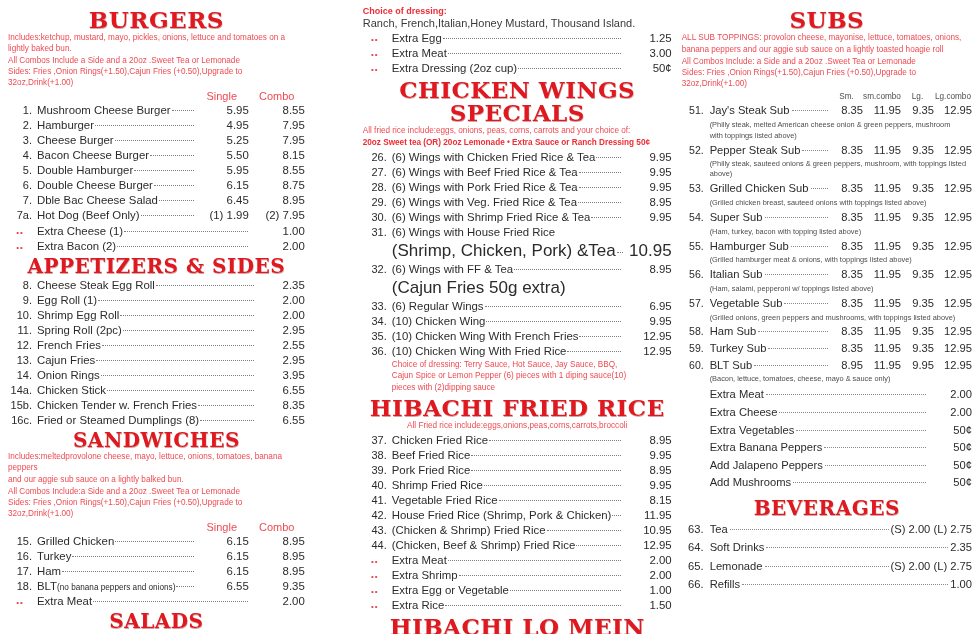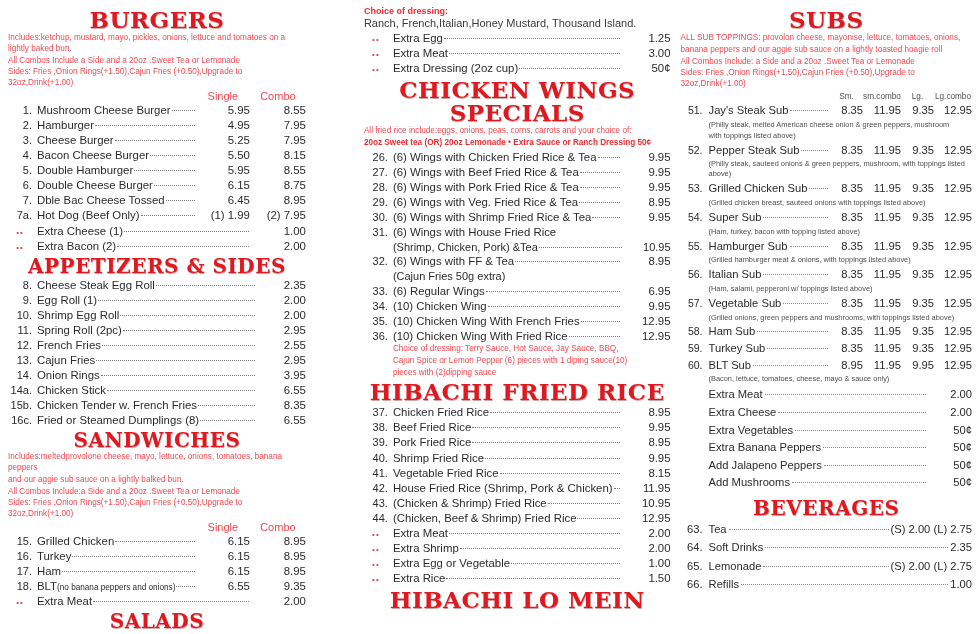--- a/index.html
+++ b/index.html
@@ -54,21 +54,21 @@
   .p-combo{width:54px;}
   .p-one{width:48px;}
   .desc{font-size:7.6px;color:#4a4a4a;line-height:1.3;padding-left:46px;white-space:normal;}
   .tiny{font-size:8.2px;}
 
   
   .bullets{width:24px;flex:0 0 24px;text-align:center;padding-right:5px;
     color:#e0434b;font-size:8px;letter-spacing:1px;line-height:1;}
   .bullets::before{content:"\2022\2022";}
 
-  .cont{padding-left:29px;font-size:11px;line-height:1.3;display:flex;align-items:baseline;white-space:nowrap;}
+  .cont{padding-left:29px;font-size:17px;line-height:1.3;display:flex;align-items:baseline;white-space:nowrap;}
   .cont .nm{flex:0 0 auto;}
   .cont .dots{flex:1 1 auto;border-bottom:1.1px dotted #7c7c7c;transform:translateY(-3px);margin:0 1px;min-width:6px;}
   .cont .pr{flex:0 0 auto;text-align:right;}
 
   
   .srow{display:flex;align-items:baseline;font-size:11.2px;line-height:1.3;white-space:nowrap;margin-top:2px;}
   .srow .num{width:22px;flex:0 0 22px;text-align:right;padding-right:6px;font-size:10.5px;}
   .srow .nm{flex:0 0 auto;}
   .srow .dots{flex:1 1 auto;border-bottom:1.1px dotted #8a8a8a;transform:translateY(-3px);margin:0 2px;min-width:5px;}
   .srow .pp{flex:0 0 auto;text-align:right;}
@@ -139,21 +139,21 @@
         </div>
       <div class="row">
           <span class="num">6.</span>
           <span class="nm">Double Cheese Burger</span>
           <span class="dots"></span>
           <span class="pr p-single">6.15</span>
           <span class="pr p-combo">8.75</span>
         </div>
       <div class="row">
           <span class="num">7.</span>
-          <span class="nm">Dble Bac Cheese Tossed</span>
+          <span class="nm">Dble Bac Cheese Salad</span>
           <span class="dots"></span>
           <span class="pr p-single">6.45</span>
           <span class="pr p-combo">8.95</span>
         </div>
       <div class="row">
           <span class="num">7a.</span>
           <span class="nm">Hot Dog (Beef Only)</span>
           <span class="dots"></span>
           <span class="pr p-single">(1) 1.99</span>
           <span class="pr p-combo">(2) 7.95</span>
@@ -411,20 +411,21 @@
           <span class="pr p-one">12.95</span>
         </div>
     </div>
     <div style="padding-left:29px;">
       <div class="note">Choice of dressing: Terry Sauce, Hot Sauce, Jay Sauce, BBQ,</div>
       <div class="note">Cajun Spice or Lemon Pepper (6) pieces with 1 diping sauce(10)</div>
       <div class="note">pieces with (2)dipping sauce</div>
     </div>
 
     <div class="sec-title t-big">HIBACHI FRIED RICE</div>
+    <div class="note" style="text-align:center;">All Fried rice include:eggs,onions,peas,corns,carrots,broccoli</div>
     <div>
       <div class="row">
           <span class="num">37.</span>
           <span class="nm">Chicken Fried Rice</span>
           <span class="dots"></span>
           <span class="pr p-one">8.95</span>
         </div>
       <div class="row">
           <span class="num">38.</span>
           <span class="nm">Beef Fried Rice</span>

